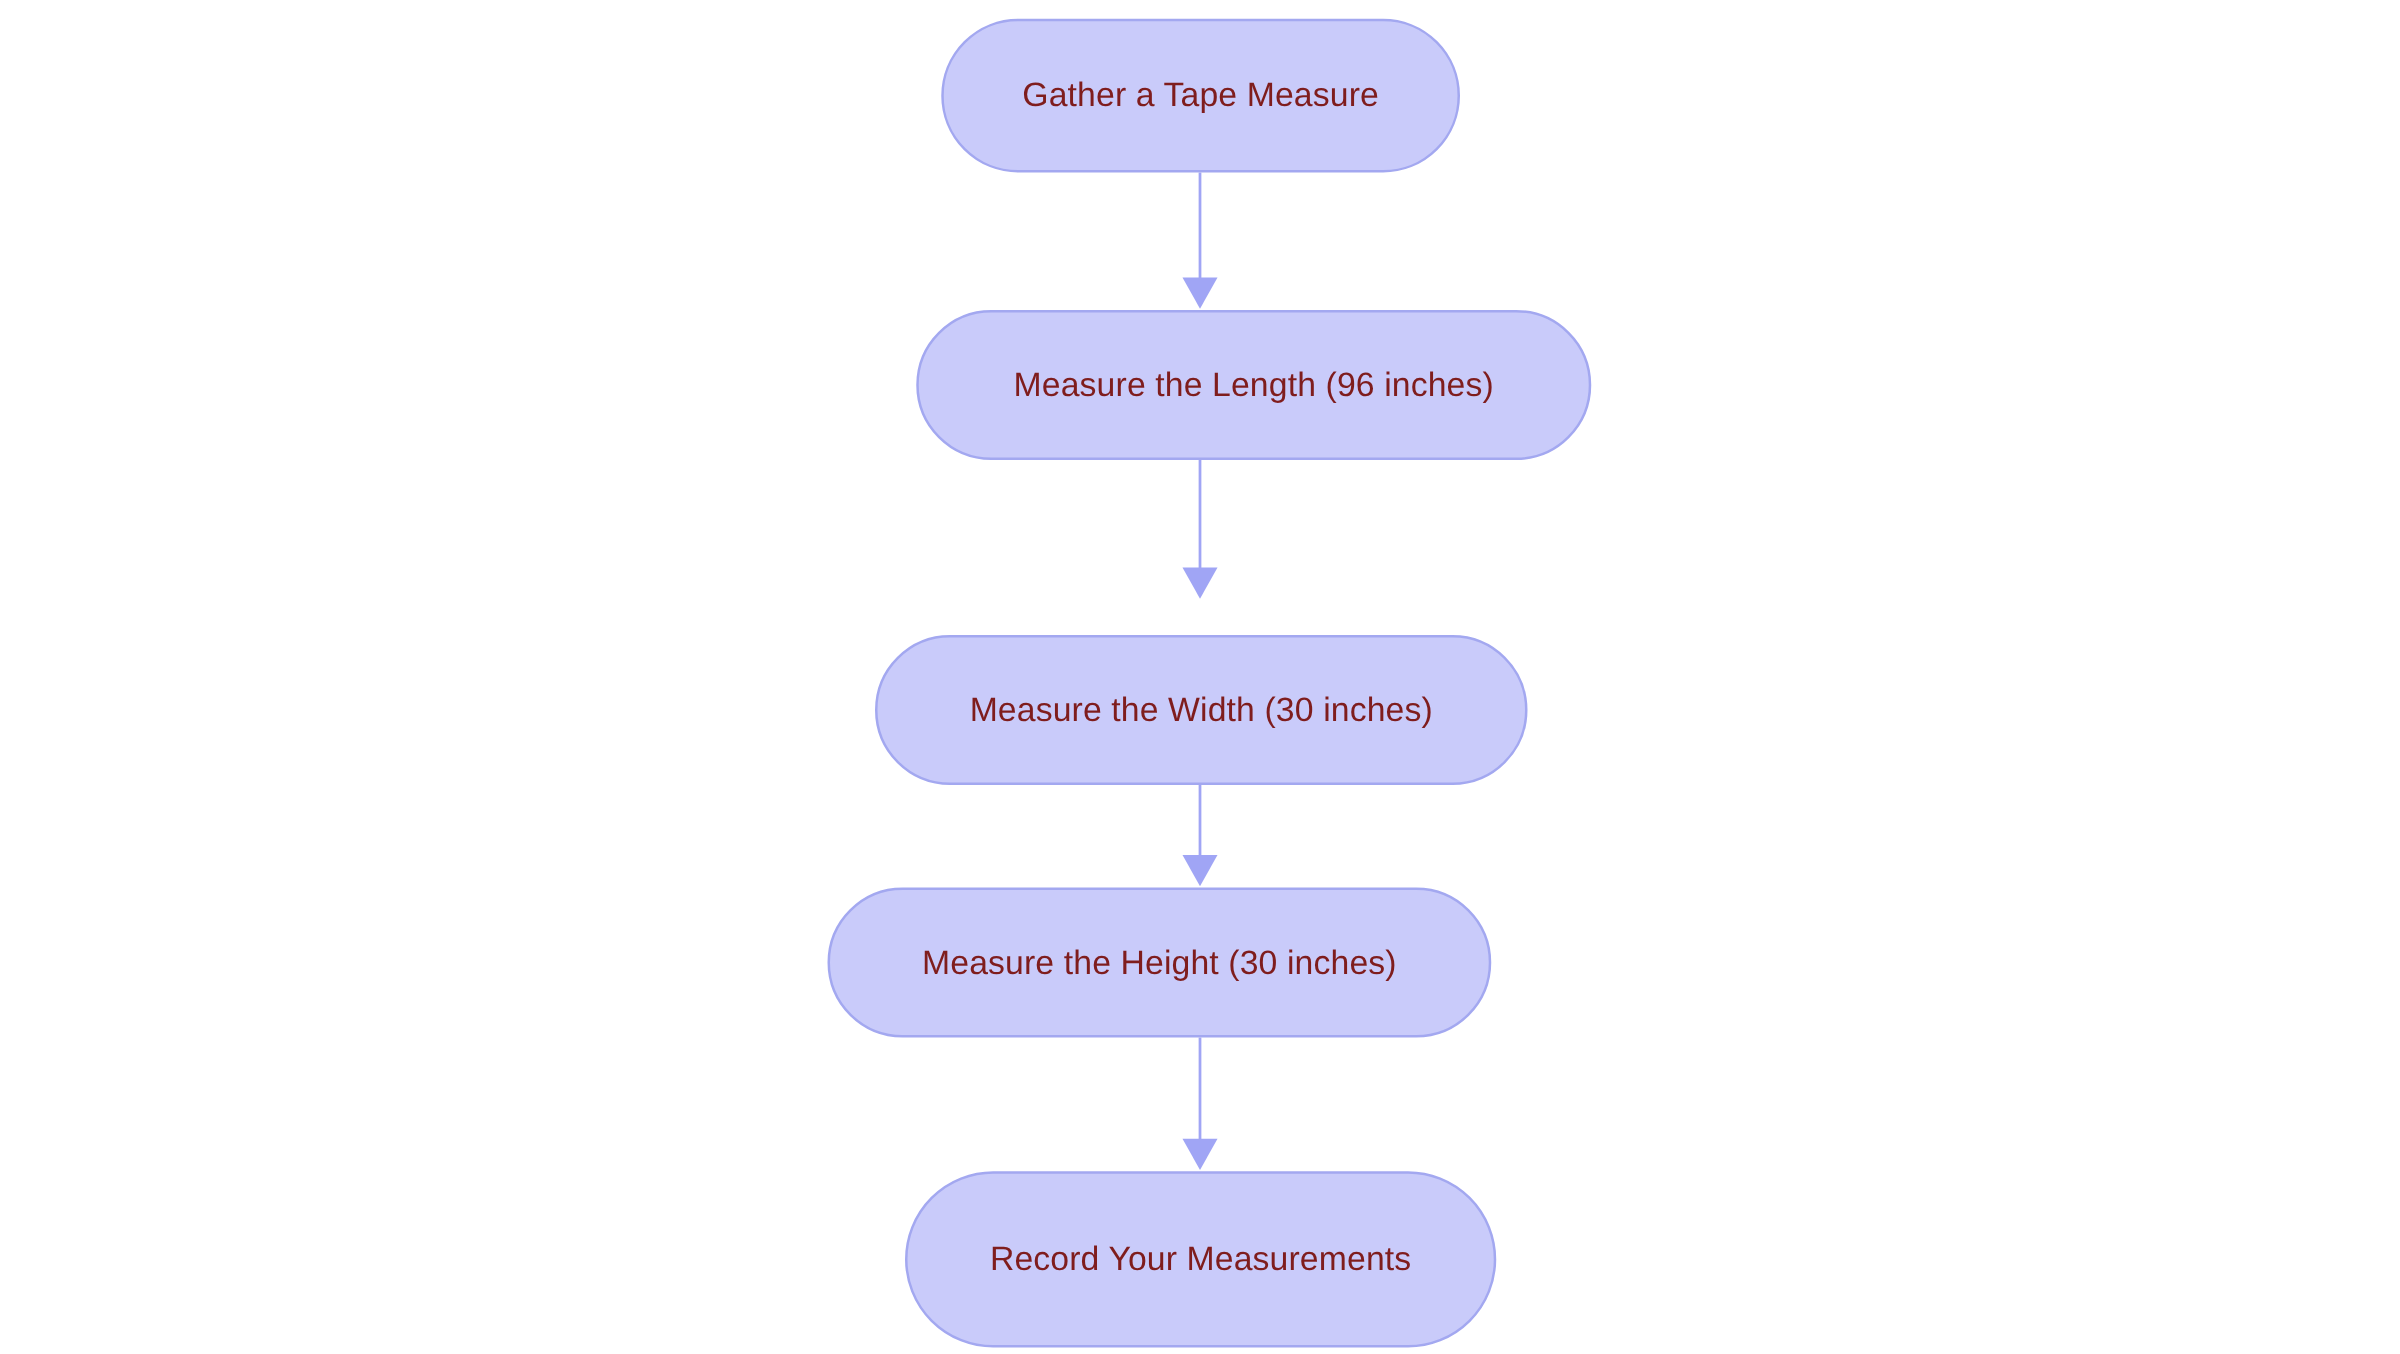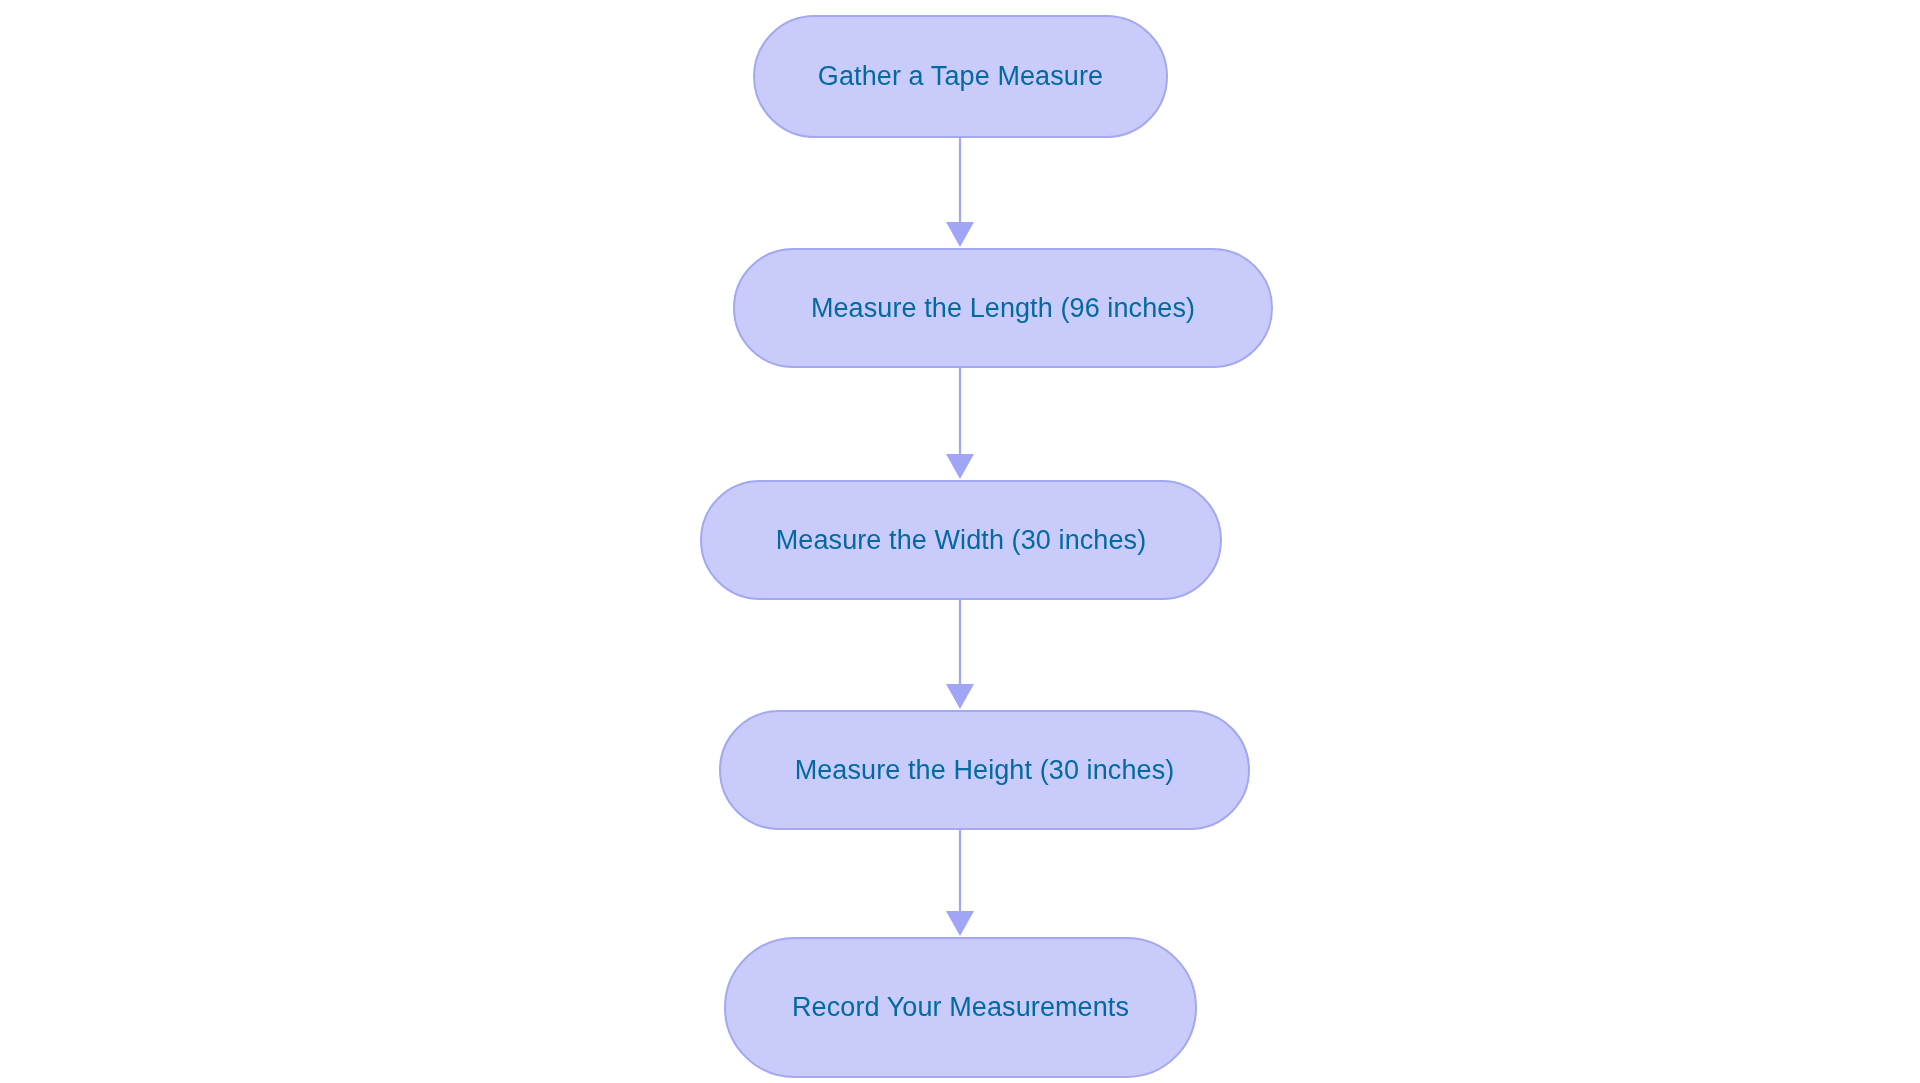--- a/index.html
+++ b/index.html
@@ -31,21 +31,21 @@
     box-sizing: border-box;
     background: #c9cbfa;
     border: 2px solid #a3a8f0;
     border-radius: 999px;
     display: flex;
     align-items: center;
     justify-content: center;
     z-index: 2;
   }
   .node-label {
-    color: #0369a1;
+    color: #7f1d1d;
     font-family: "Liberation Sans", "DejaVu Sans", sans-serif;
     font-size: 27px;
     font-weight: 400;
     letter-spacing: 0.1px;
     line-height: 1.2;
     white-space: nowrap;
     text-align: center;
     user-select: none;
   }
   .edge-line {
@@ -82,25 +82,25 @@
   </svg>
 
   <div class="node" style="left:753px; top:15px; width:415px; height:123px;">
     <span class="node-label">Gather a Tape Measure</span>
   </div>
 
   <div class="node" style="left:733px; top:248px; width:540px; height:120px;">
     <span class="node-label">Measure the Length (96 inches)</span>
   </div>
 
-  <div class="node" style="left:700px; top:480px; width:522px; height:120px;">
+  <div class="node" style="left:700px; top:508px; width:522px; height:120px;">
     <span class="node-label">Measure the Width (30 inches)</span>
   </div>
 
-  <div class="node" style="left:719px; top:710px; width:531px; height:120px;">
+  <div class="node" style="left:662px; top:710px; width:531px; height:120px;">
     <span class="node-label">Measure the Height (30 inches)</span>
   </div>
 
   <div class="node" style="left:724px; top:937px; width:473px; height:141px;">
     <span class="node-label">Record Your Measurements</span>
   </div>
 
 </div>
 
 </body></html>

